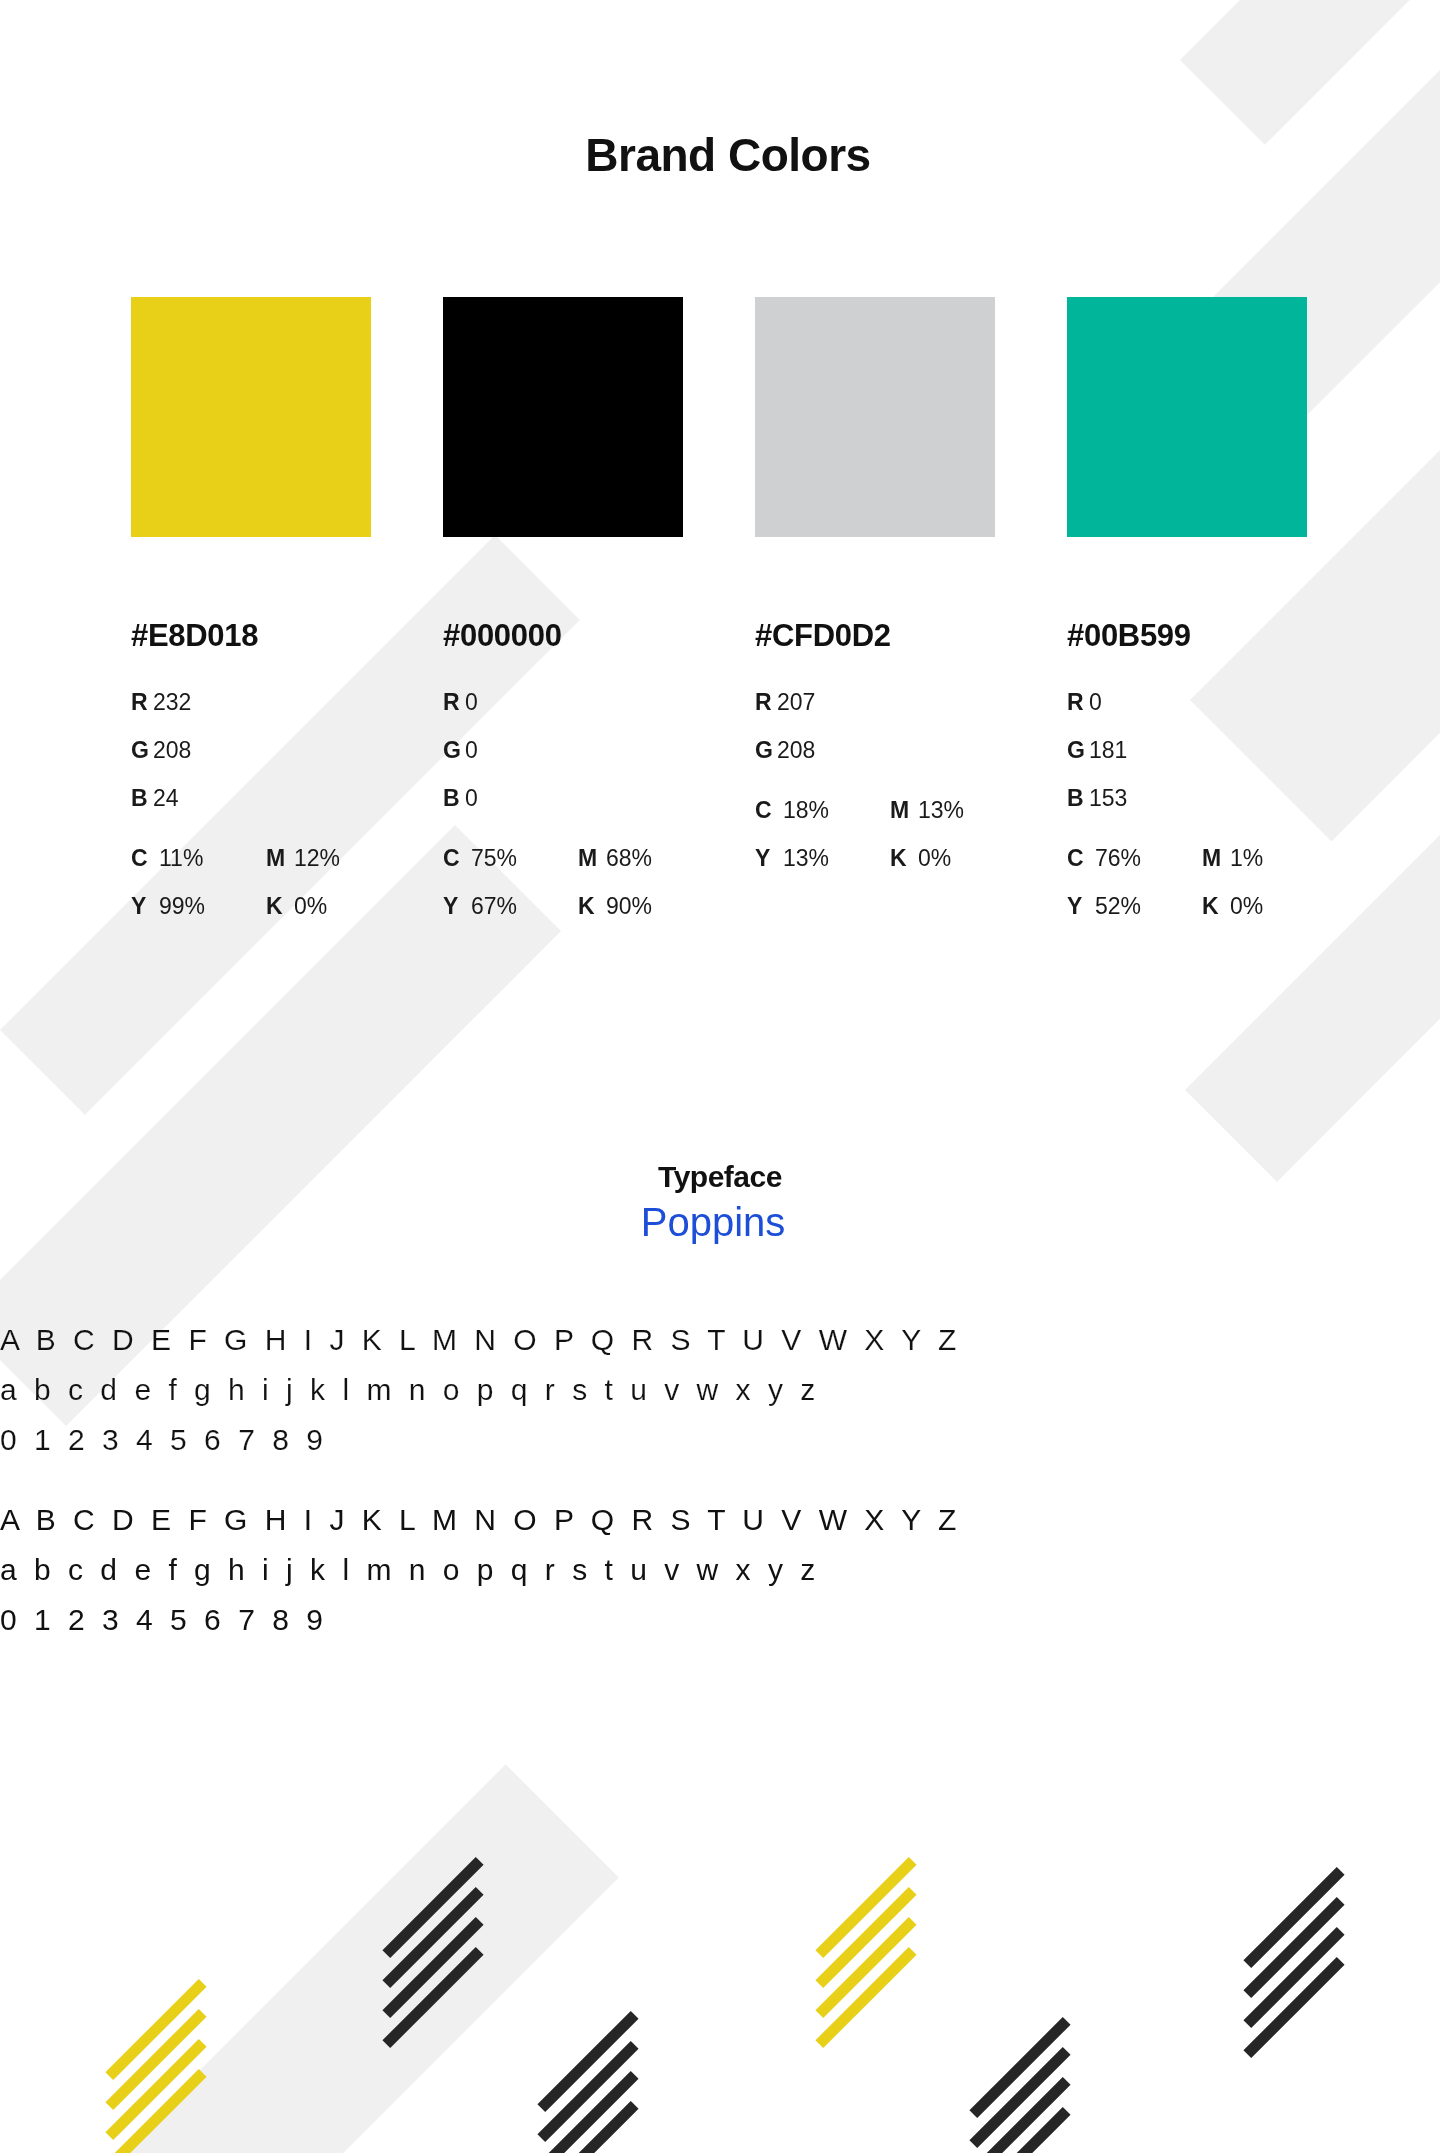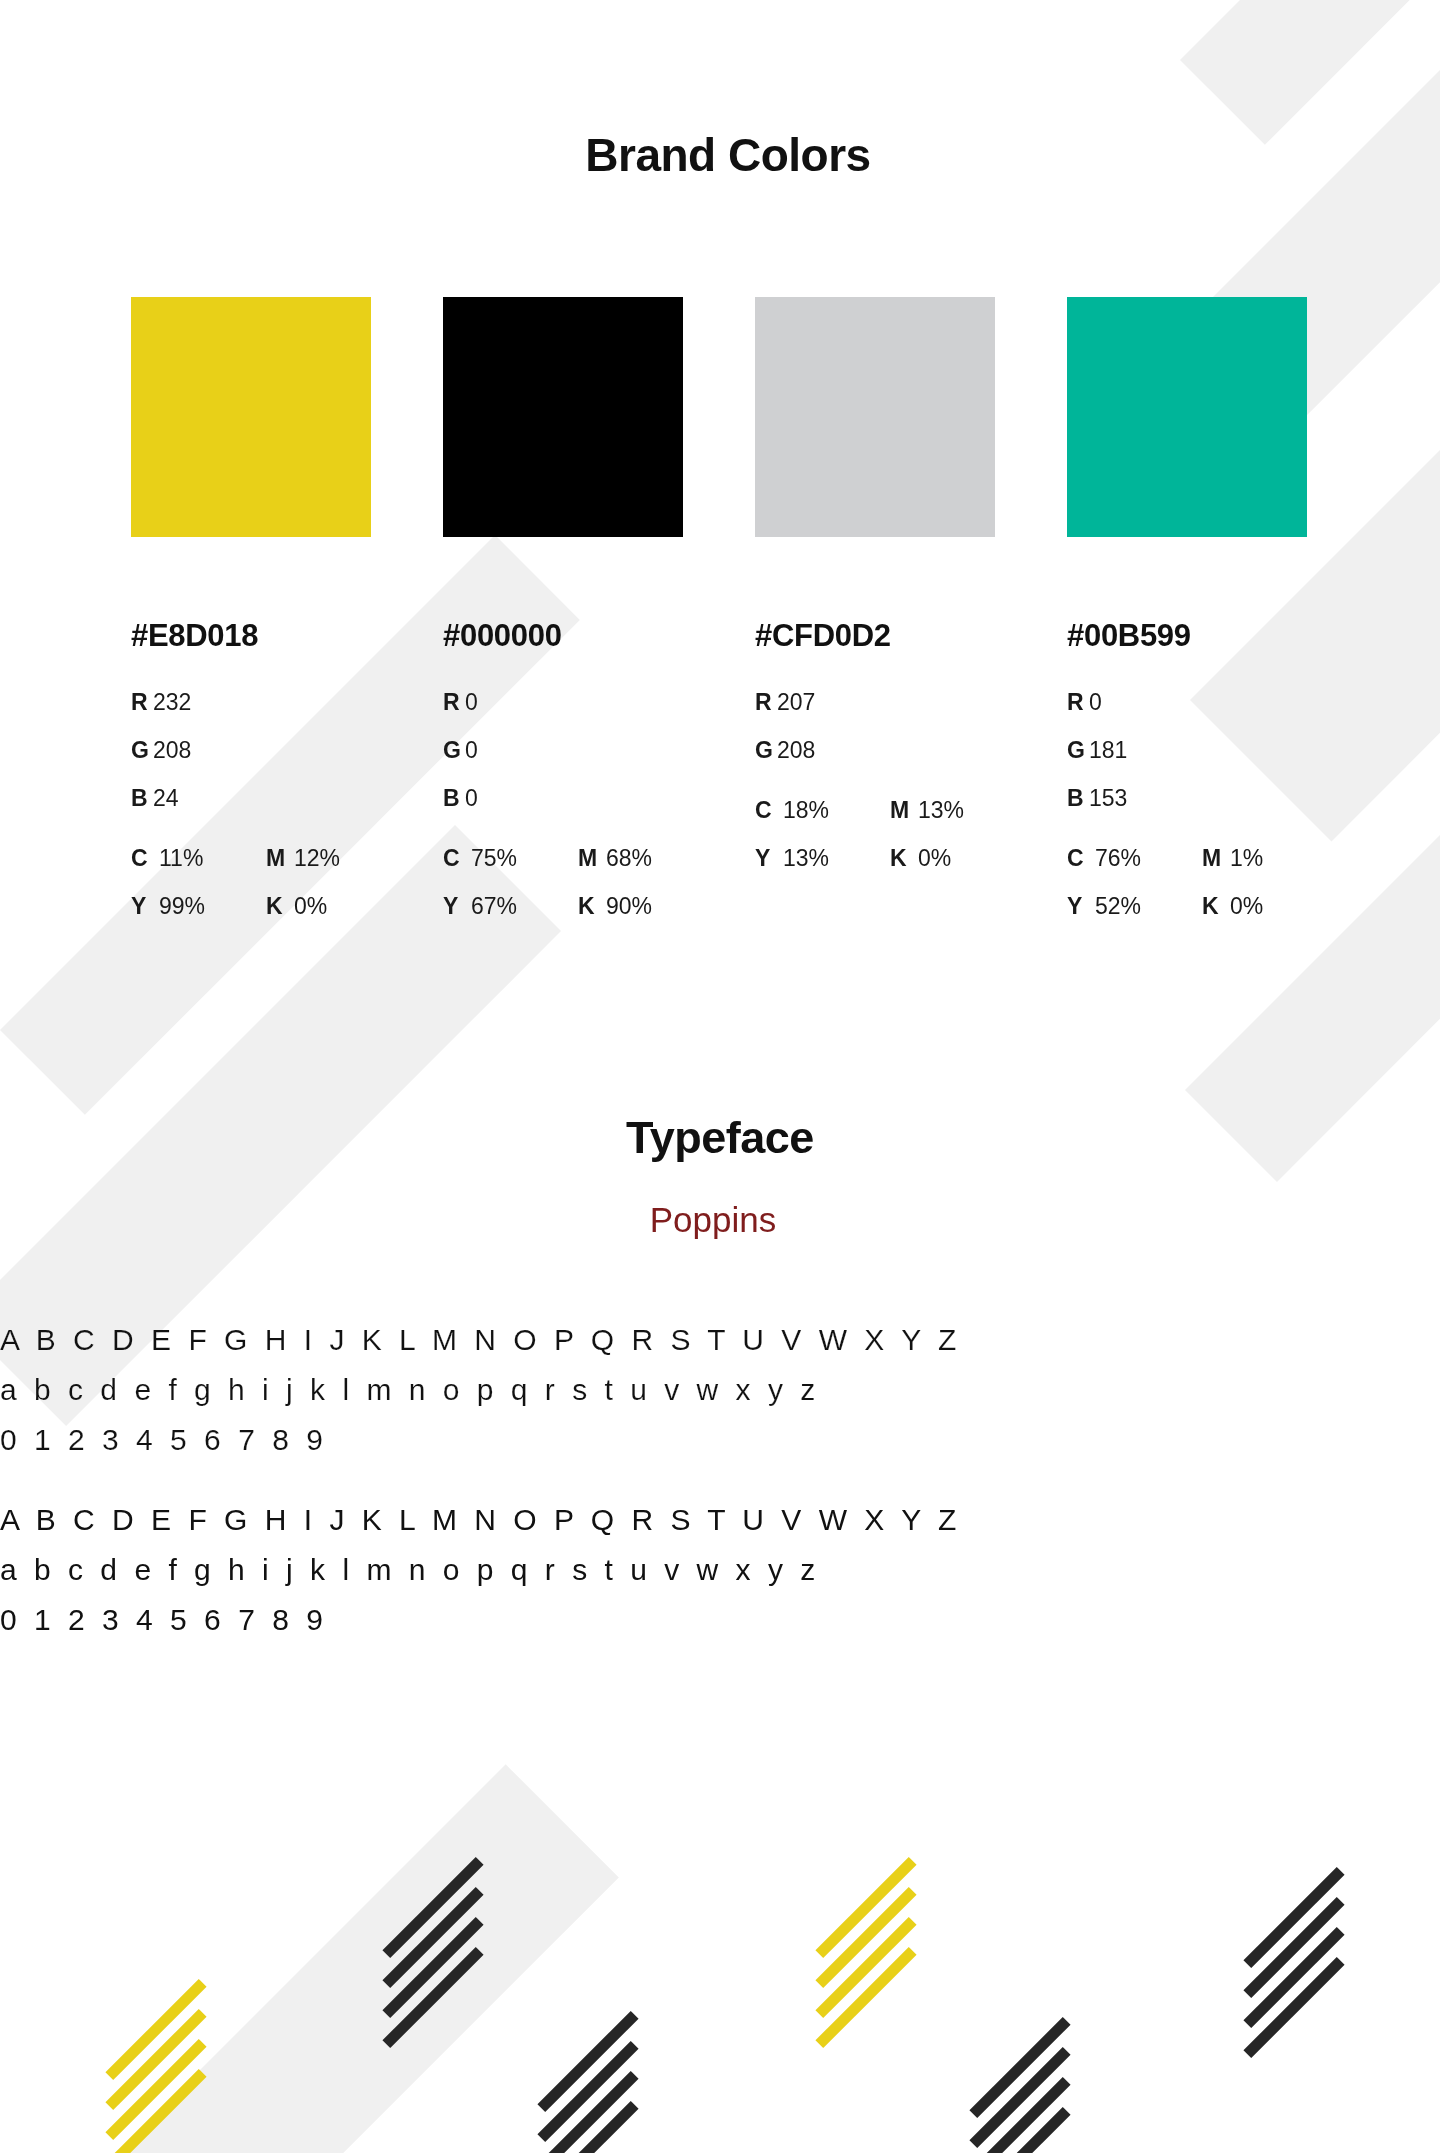--- a/index.html
+++ b/index.html
@@ -108,31 +108,31 @@
     font-weight:bold;
     display:inline-block;
     min-width:24px;
   }
   .cmyk-cell .v { font-weight:normal; margin-left:4px; }
 
   
   #type-title {
     position:absolute;
     left:0; right:0;
-    top:1112px;
-    font-size:45px;
+    top:1160px;
+    font-size:30px;
   }
   #type-name {
     position:absolute;
     left:0; right:14px;
     top:1200px;
     text-align:center;
-    font-size:35px;
+    font-size:40px;
     font-weight:normal;
-    color:#7f1d1d;
+    color:#1d4ed8;
   }
 
   .specimen {
     position:absolute;
     left:0; right:0;
     color:#111111;
   }
   #specimen-light { top:1315px; }
   #specimen-regular { top:1495px; }
 

